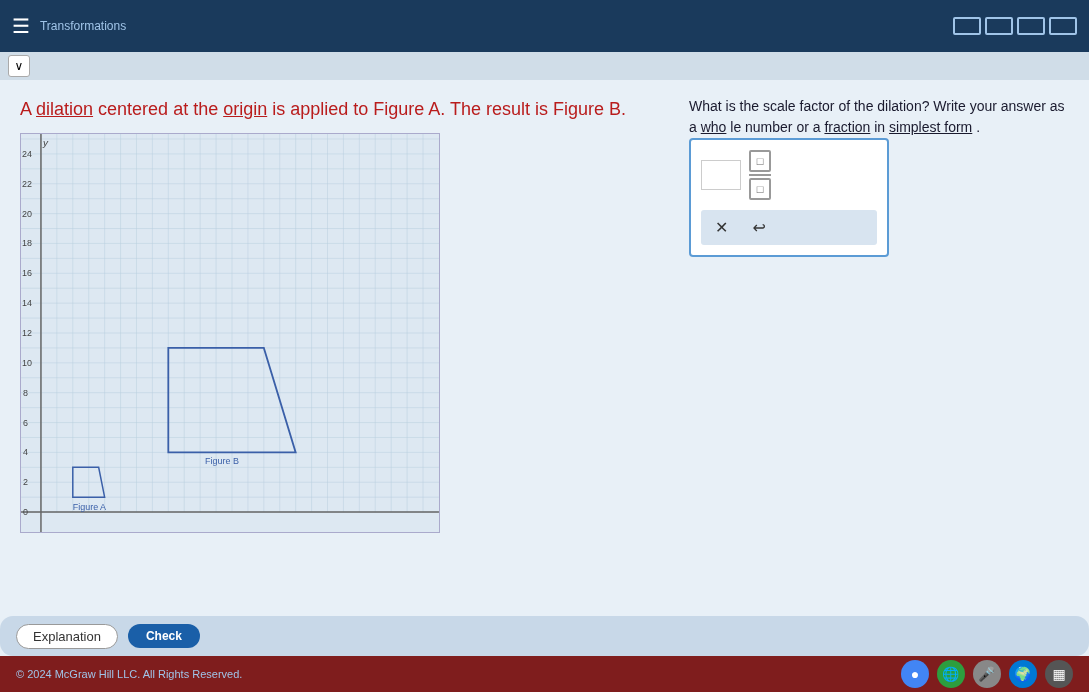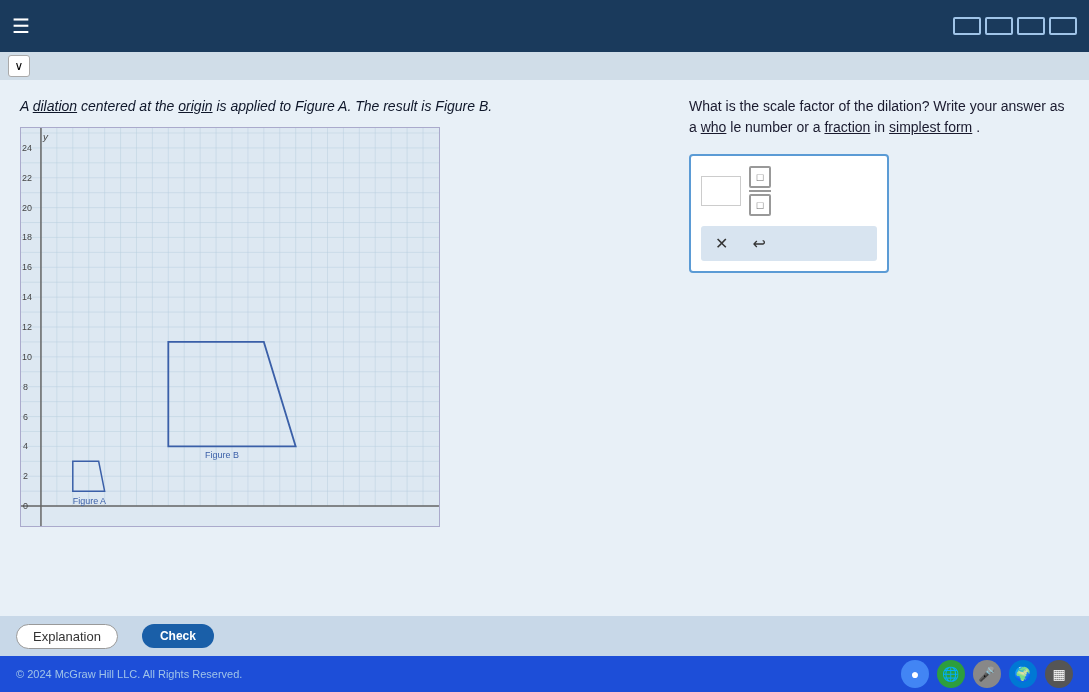--- a/index.html
+++ b/index.html
@@ -78,25 +78,24 @@
       gap: 30px;
       height: calc(692px - 52px - 28px - 40px - 36px);
       background: #e8f0f7;
     }
 
     
     .left-panel {
       flex: 1;
     }
     .instruction-text {
-      font-size: 14px;
-      color: #0f172a;
+      font-size: 18px;
+      color: #b91c1c;
       margin-bottom: 10px;
       line-height: 1.5;
-      font-style: italic;
     }
     .instruction-text a, .underline {
       text-decoration: underline;
       color: inherit;
     }
 
     
     .graph-container {
       position: relative;
       width: 420px;
@@ -110,21 +109,20 @@
     }
 
     
     .right-panel {
       width: 380px;
       padding-top: 0;
     }
     .question-text {
       font-size: 14px;
       color: #1a1a2e;
-      margin-bottom: 16px;
       line-height: 1.5;
     }
     .question-text .underline {
       text-decoration: underline;
     }
 
     
     .answer-box {
       border: 2px solid #5b9bd5;
       border-radius: 4px;
@@ -163,21 +161,22 @@
       padding: 2px 6px;
     }
 
     
     .bottom-bar {
       height: 40px;
       background: #c8d8e8;
       display: flex;
       align-items: center;
       padding: 0 16px;
-      gap: 24px;
+      gap: 10px;
+      border-radius: 13px;
     }
     .explanation-btn {
       background: white;
       border: 1px solid #999;
       border-radius: 20px;
       padding: 4px 16px;
       font-size: 13px;
       cursor: pointer;
       color: #333;
     }
@@ -188,21 +187,21 @@
       padding: 5px 18px;
       font-size: 12px;
       cursor: pointer;
       color: white;
       font-weight: bold;
     }
 
     
     .footer {
       height: 36px;
-      background: #1d4ed8;
+      background: #7f1d1d;
       display: flex;
       align-items: center;
       justify-content: space-between;
       padding: 0 16px;
     }
     .footer-copyright {
       color: #a0c4e8;
       font-size: 11px;
     }
     .footer-taskbar {
@@ -225,20 +224,21 @@
     .taskbar-icon.mic { background: #888; color: white; }
     .taskbar-icon.globe { background: #0078d4; color: white; }
     .taskbar-icon.files { background: #555; color: white; }
   </style>
 </head>
 <body>
 
 <div class="header">
   <span class="header-menu-icon">☰</span>
   <div class="header-text">
+    <div class="header-breadcrumb">Transformations</div>
   </div>
   <div class="header-progress">
     <div class="progress-box"></div>
     <div class="progress-box"></div>
     <div class="progress-box"></div>
     <div class="progress-box"></div>
   </div>
 </div>
 
 <div class="chevron-row">

